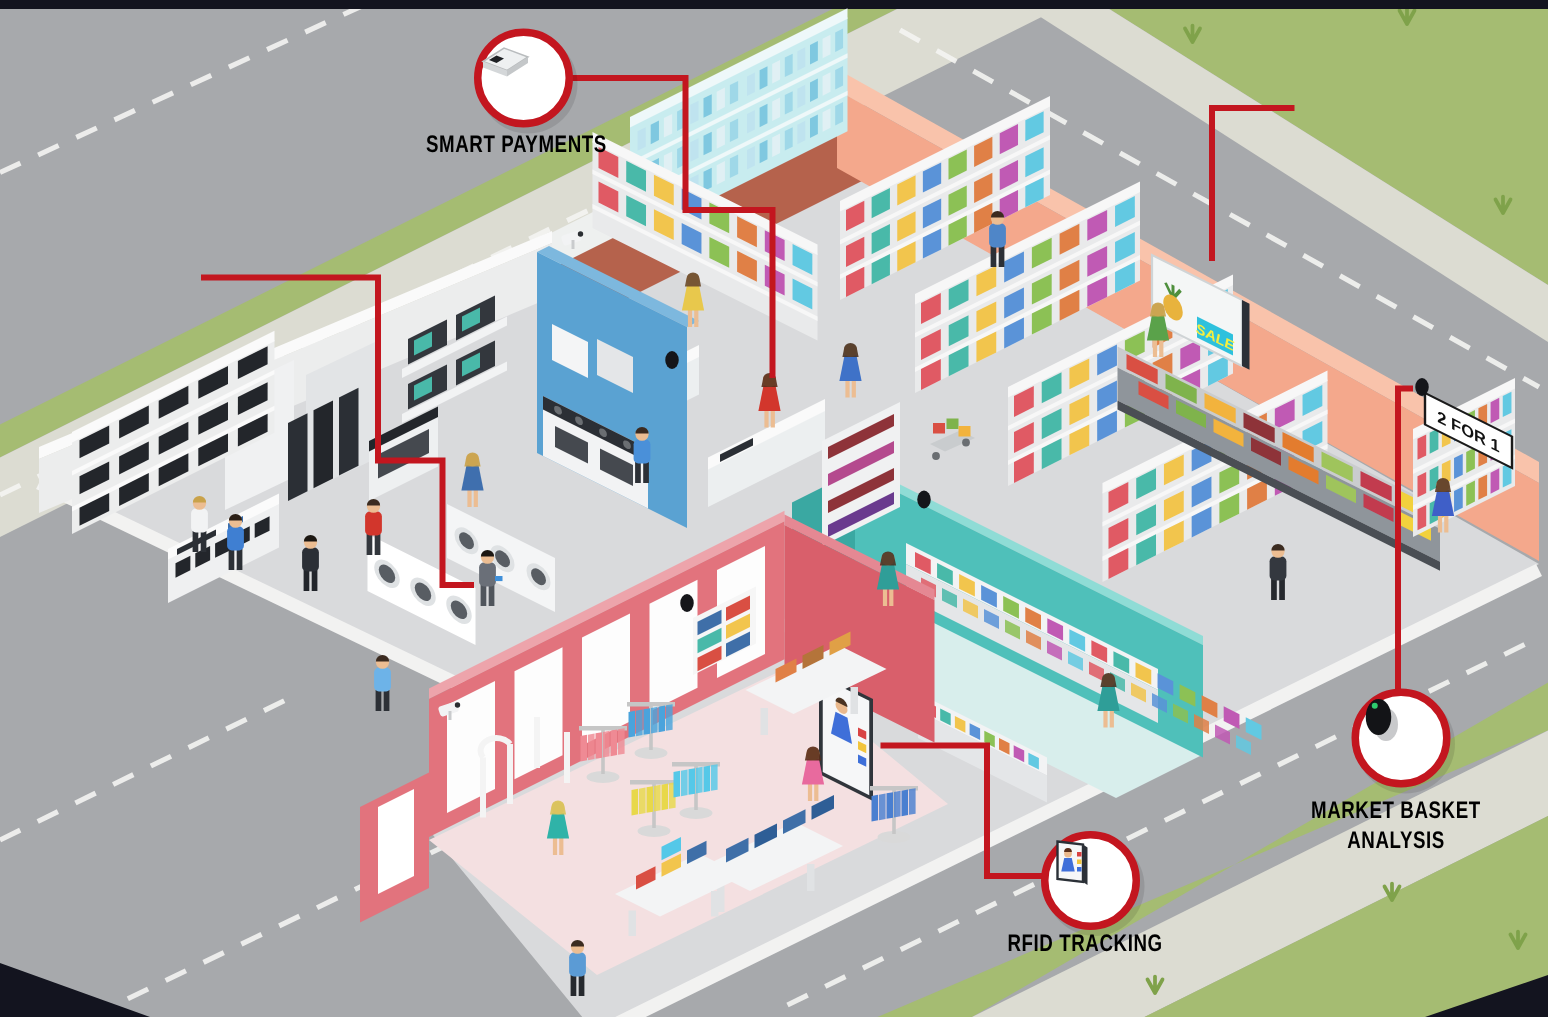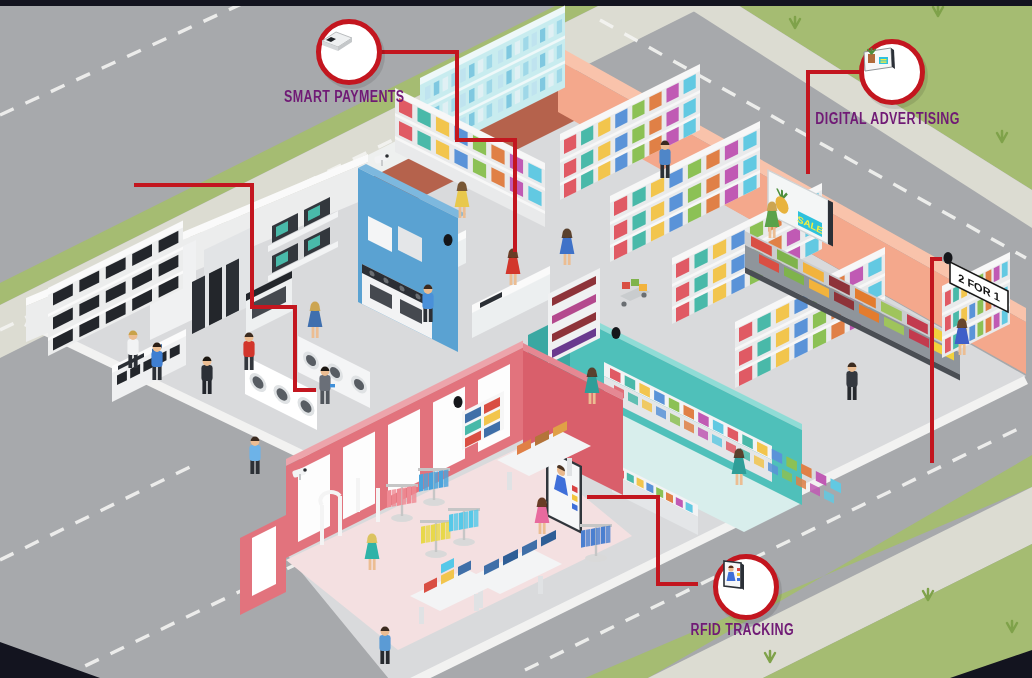--- a/index.html
+++ b/index.html
@@ -2,21 +2,21 @@
 <html><head>
 <meta charset="utf-8">
 <style>
   html,body{margin:0;padding:0;background:#555;}
   .stage{position:relative;width:1032px;height:678px;overflow:hidden;background:#a7a9ac;
          font-family:"Liberation Sans",sans-serif;}
   .stage svg{position:absolute;left:0;top:0;}
   .callout{position:absolute;}
   .bubble{width:56px;height:56px;border-radius:50%;background:#fff;border:5px solid #c3161f;
           box-shadow:3px 4px 0 rgba(0,0,0,.10);display:flex;align-items:center;justify-content:center;}
-  .lbl{position:absolute;width:220px;text-align:center;color:#701a75;font-weight:bold;
+  .lbl{position:absolute;width:220px;text-align:center;color:#000000;font-weight:bold;
        font-size:16px;line-height:1.25;}
   .lbl span{display:inline-block;transform:scaleX(.78);white-space:nowrap;letter-spacing:.5px;}
 </style>
 </head>
 <body>
 
 <div class="stage">
 
 <svg width="1032" height="678" viewBox="0 0 1032 678">
 <defs>
@@ -523,38 +523,37 @@
     <svg width="40" height="40" viewBox="0 0 40 40">
       <polygon points="6,22 20,13 36,19 22,28" fill="#eef0f1" stroke="#b9bcbe" stroke-width="1"></polygon>
       <polygon points="6,22 22,28 22,32 6,26" fill="#d4d7d9"></polygon>
       <polygon points="22,28 36,19 36,23 22,32" fill="#c4c7c9"></polygon>
       <polygon points="10,21 15,18 20,20 15,23" fill="#1e2125"></polygon>
     </svg>
   </div>
   <div class="lbl" style="left:-82px;top:68px"><span>SMART PAYMENTS</span></div>
 </div>
 
-<div class="callout" style="left:859px;top:39px">
+
+
+<div class="callout" style="left:901px;top:459px">
   <div class="bubble">
     <svg width="40" height="40" viewBox="0 0 40 40">
-      <polygon points="5,13 32,9 33,28 6,32" fill="#f6f7f8" stroke="#8f9396" stroke-width="1"></polygon>
-      <polygon points="32,9 35,11 36,30 33,28" fill="#2b3037"></polygon>
-      <rect x="9" y="15" width="7" height="9" fill="#b06a3a"></rect>
-      <path d="M12.5,15 l-4,-5 M12.5,15 l0,-6 M12.5,15 l4,-5" stroke="#4e8f3c" stroke-width="1.8" fill="none"></path>
-      <rect x="20" y="18" width="9" height="7" fill="#2ec1dd"></rect>
-      <rect x="21.5" y="20" width="6" height="1.4" fill="#f6ef3f"></rect>
-          <rect x="21.5" y="22.4" width="6" height="1.4" fill="#f6ef3f"></rect>
+      <ellipse cx="23" cy="24" rx="8" ry="11" fill="#9a9da0" opacity=".55"></ellipse>
+      <ellipse cx="18" cy="19" rx="8.5" ry="12" fill="#131417"></ellipse>
+      <circle cx="15.5" cy="11.5" r="2" fill="#2ecb6e"></circle>
     </svg>
   </div>
-  <div class="lbl" style="left:-81px;top:70px"><span>DIGITAL ADVERTISING</span></div>
+  <div class="lbl" style="left:-80px;top:72px">
+    <span>MARKET BASKET</span><br>
+    <span>ANALYSIS</span>
+  </div>
 </div>
 
-
-
-<div class="callout" style="left:713px;top:554px">
+<div class="callout" style="left:694px;top:554px">
   <div class="bubble">
     <svg width="40" height="40" viewBox="0 0 40 40">
       <polygon points="11,7 28,9 28,34 11,32" fill="#f6f7f8" stroke="#2b3037" stroke-width="1.6"></polygon>
       <polygon points="28,9 31,11 31,36 28,34" fill="#2b3037"></polygon>
       <circle cx="18" cy="15" r="2.6" fill="#eab98d"></circle>
       <path d="M15.4,14 a2.6,2.6 0 0 1 5.2,0 z" fill="#5a2e1a"></path>
       <path d="M15.5,18 h5 l2,9 h-9 z" fill="#3f6fd9"></path>
       <rect x="24" y="14" width="3" height="3" fill="#d94343"></rect>
       <rect x="24" y="19" width="3" height="3" fill="#f2c53d"></rect>
       <rect x="24" y="24" width="3" height="3" fill="#3d6fd9"></rect>

